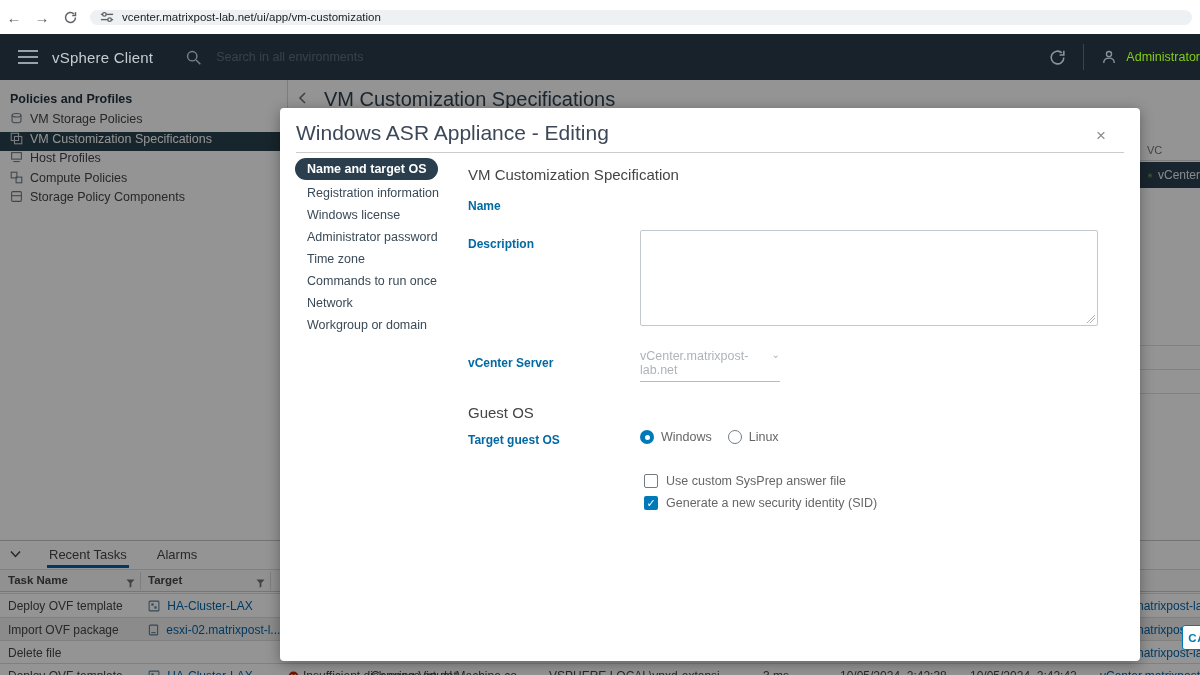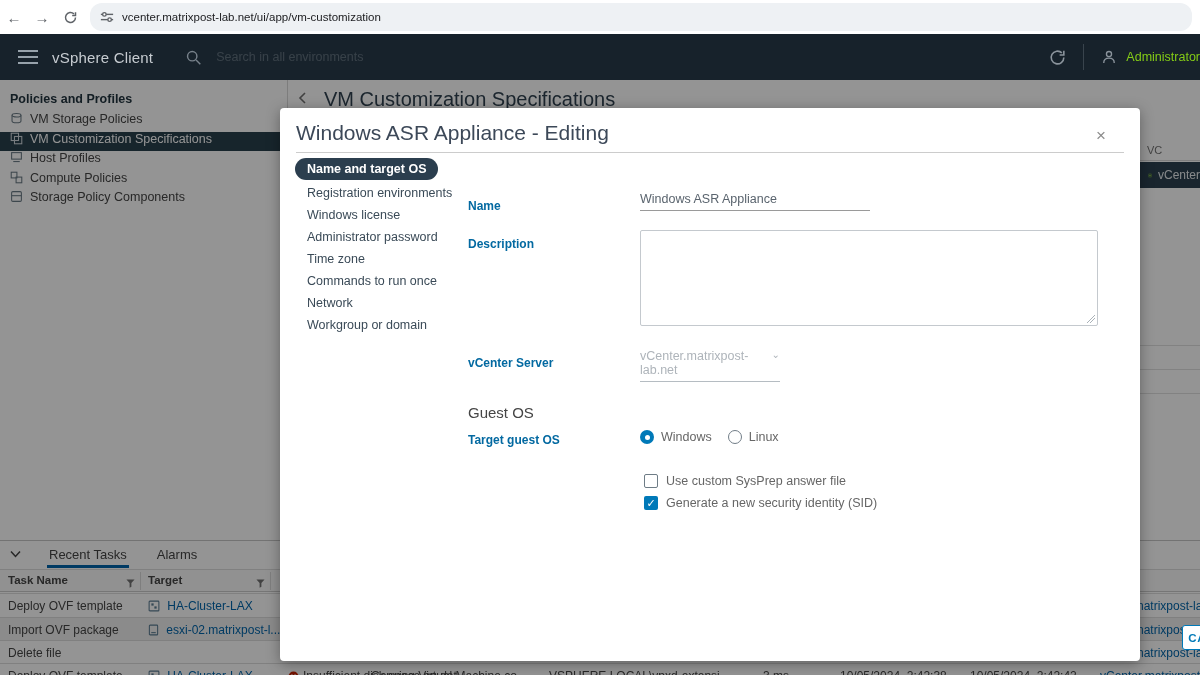--- a/index.html
+++ b/index.html
@@ -2,21 +2,21 @@
 <html><head>
 <meta charset="utf-8">
 <style>
   * { box-sizing: border-box; margin: 0; padding: 0; }
   html,body { width:1200px; height:675px; overflow:hidden; font-family:"Liberation Sans", sans-serif; background:#fff; }
 
   
   .browser-bar { position:absolute; left:0; top:0; width:1200px; height:34px; background:#fff; display:flex; align-items:center; }
   .b-ico { color:#5f6368; font-size:15px; width:28px; text-align:center; cursor:pointer; }
   .b-refresh { width:28px; display:flex; justify-content:center; }
-  .url-pill { margin-left:6px; height:28px; flex:1; margin-right:8px; background:#eef1f4; border-radius:12px; display:flex; align-items:center; padding:0 10px; }
+  .url-pill { margin-left:6px; height:15px; flex:1; margin-right:8px; background:#eef1f4; border-radius:12px; display:flex; align-items:center; padding:0 10px; }
   .url-text { font-size:11.5px; color:#202124; margin-left:8px; }
 
   
   .vs-header { position:absolute; left:0; top:34px; width:1200px; height:46px; background:#17222b; display:flex; align-items:center; overflow:hidden; }
   .hamburger { width:20px; margin-left:18px; cursor:pointer; }
   .hamburger i { display:block; height:2px; background:#97a2ab; margin:4px 0; }
   .app-title { color:#c7ccd1; font-size:15px; margin-left:14px; letter-spacing:.2px; }
   .search-wrap { display:flex; align-items:center; margin-left:32px; }
   .search-ph { color:rgba(255,255,255,0.14); font-size:12.5px; margin-left:14px; }
   .hdr-right { position:absolute; right:0; top:0; height:46px; display:flex; align-items:center; }
@@ -296,33 +296,33 @@
 
 <div class="dim"></div>
 
 <div class="modal">
   <div class="m-title">Windows ASR Appliance - Editing</div>
   <span class="m-close">×</span>
   <div class="m-divider"></div>
 
   <div class="m-nav">
     <div class="m-nav-item sel">Name and target OS</div>
-    <div class="m-nav-item">Registration environments</div>
+    <div class="m-nav-item">Registration information</div>
     <div class="m-nav-item">Windows license</div>
     <div class="m-nav-item">Administrator password</div>
     <div class="m-nav-item">Time zone</div>
     <div class="m-nav-item">Commands to run once</div>
     <div class="m-nav-item">Network</div>
     <div class="m-nav-item">Workgroup or domain</div>
   </div>
 
   <div class="m-content">
+    <div class="m-section" style="top:58px">VM Customization Specification</div>
 
     <div class="f-label" style="top:91px">Name</div>
-    <div class="f-input" style="top:84px">Windows ASR Appliance</div>
 
     <div class="f-label" style="top:129px">Description</div>
     <div class="f-textarea">
         <span class="resize-grip"></span>
       </div>
 
     <div class="f-label" style="top:248px">vCenter Server</div>
     <div class="f-select" style="top:241px"><span class="chev">⌄</span><span>vCenter.matrixpost-lab.net</span></div>
 
     <div class="m-section" style="top:296px">Guest OS</div>

